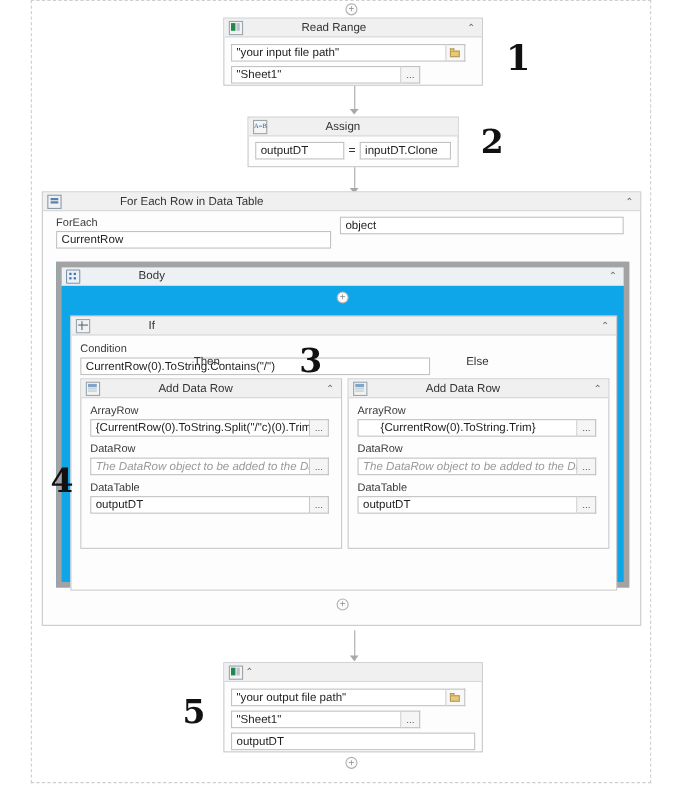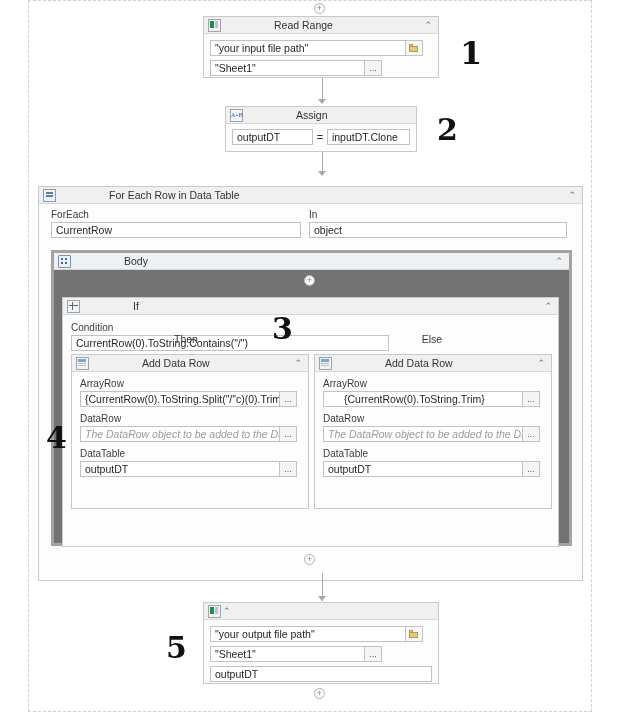--- a/index.html
+++ b/index.html
@@ -257,29 +257,29 @@
   .outer {
     position: absolute;
     left: 28px; top: 0px;
     width: 564px; height: 712px;
     border: 1px dashed #cfcfcf;
     box-sizing: border-box;
   }
 
   
   #foreach-card {
-    left: 38px; top: 186px;
+    left: 38px; top: 174px;
     width: 545px; height: 395px;
   }
   #foreach-body-card {
     position: absolute;
     left: 12px; top: 63px;
     width: 521px; height: 296px;
-    background: #737373;
-    border: 3px solid #a3a3a3;
+    background: #0ea5e9;
+    border: 5px solid #a3a3a3;
     box-sizing: border-box;
   }
   #if-card {
     position: absolute;
     left: 8px; top: 44px;
     width: 497px; height: 250px;
     background: #fdfdfd;
     border: 1px solid #cccccc;
     box-sizing: border-box;
   }
@@ -364,21 +364,20 @@
       <span class="chevron">⌃</span>
     </div>
 
     <div style="position:absolute; left:12px; top:22px; width:520px;">
       <div style="display:flex; gap:8px;">
         <div style="width:250px;">
           <span class="lbl">ForEach</span>
           <div class="field">CurrentRow</div>
         </div>
         <div style="width:258px;">
-          <span class="lbl">In</span>
           <div class="field">object</div>
         </div>
       </div>
     </div>
 
     <div id="foreach-body-card">
       <div class="card-header" style="background:#eef1f4;">
         <span class="ico ico-body"></span>
         <span class="card-title">Body</span>
         <span class="chevron">⌃</span>

